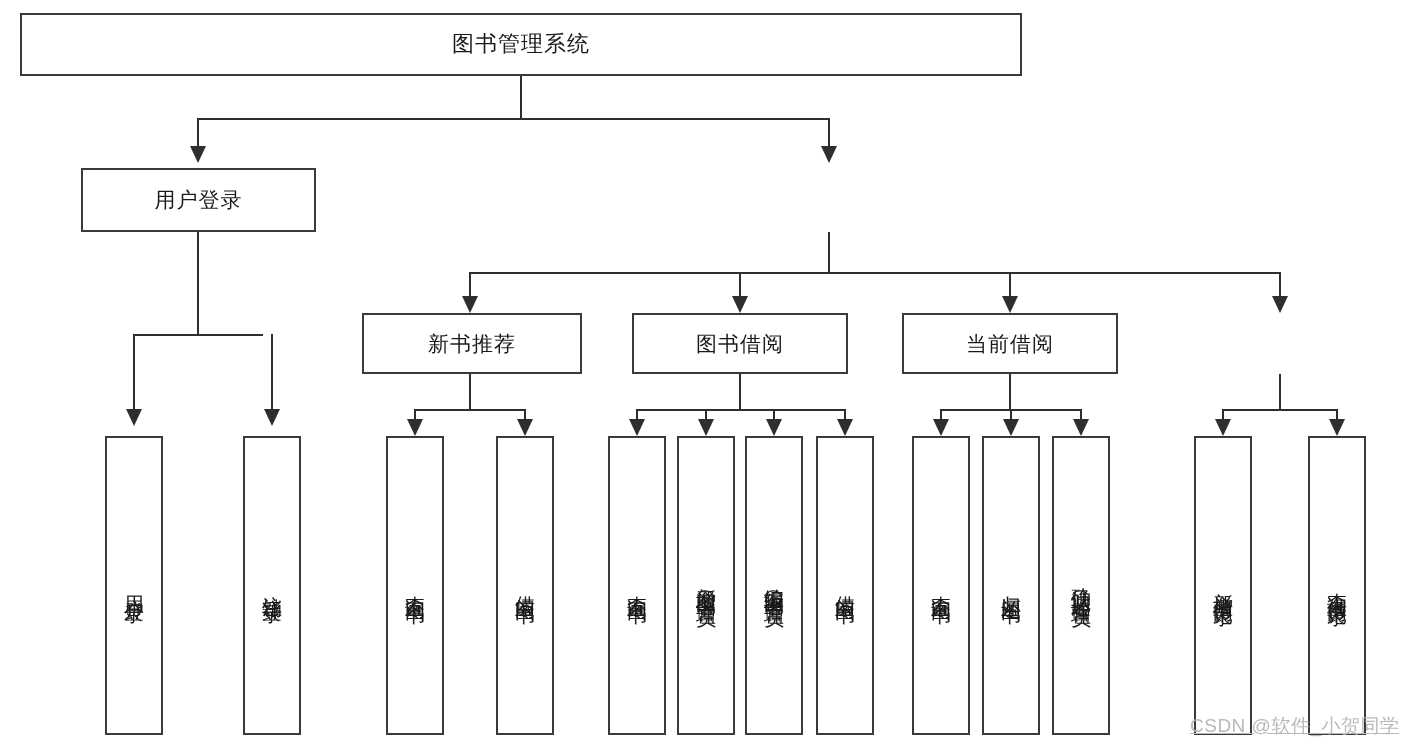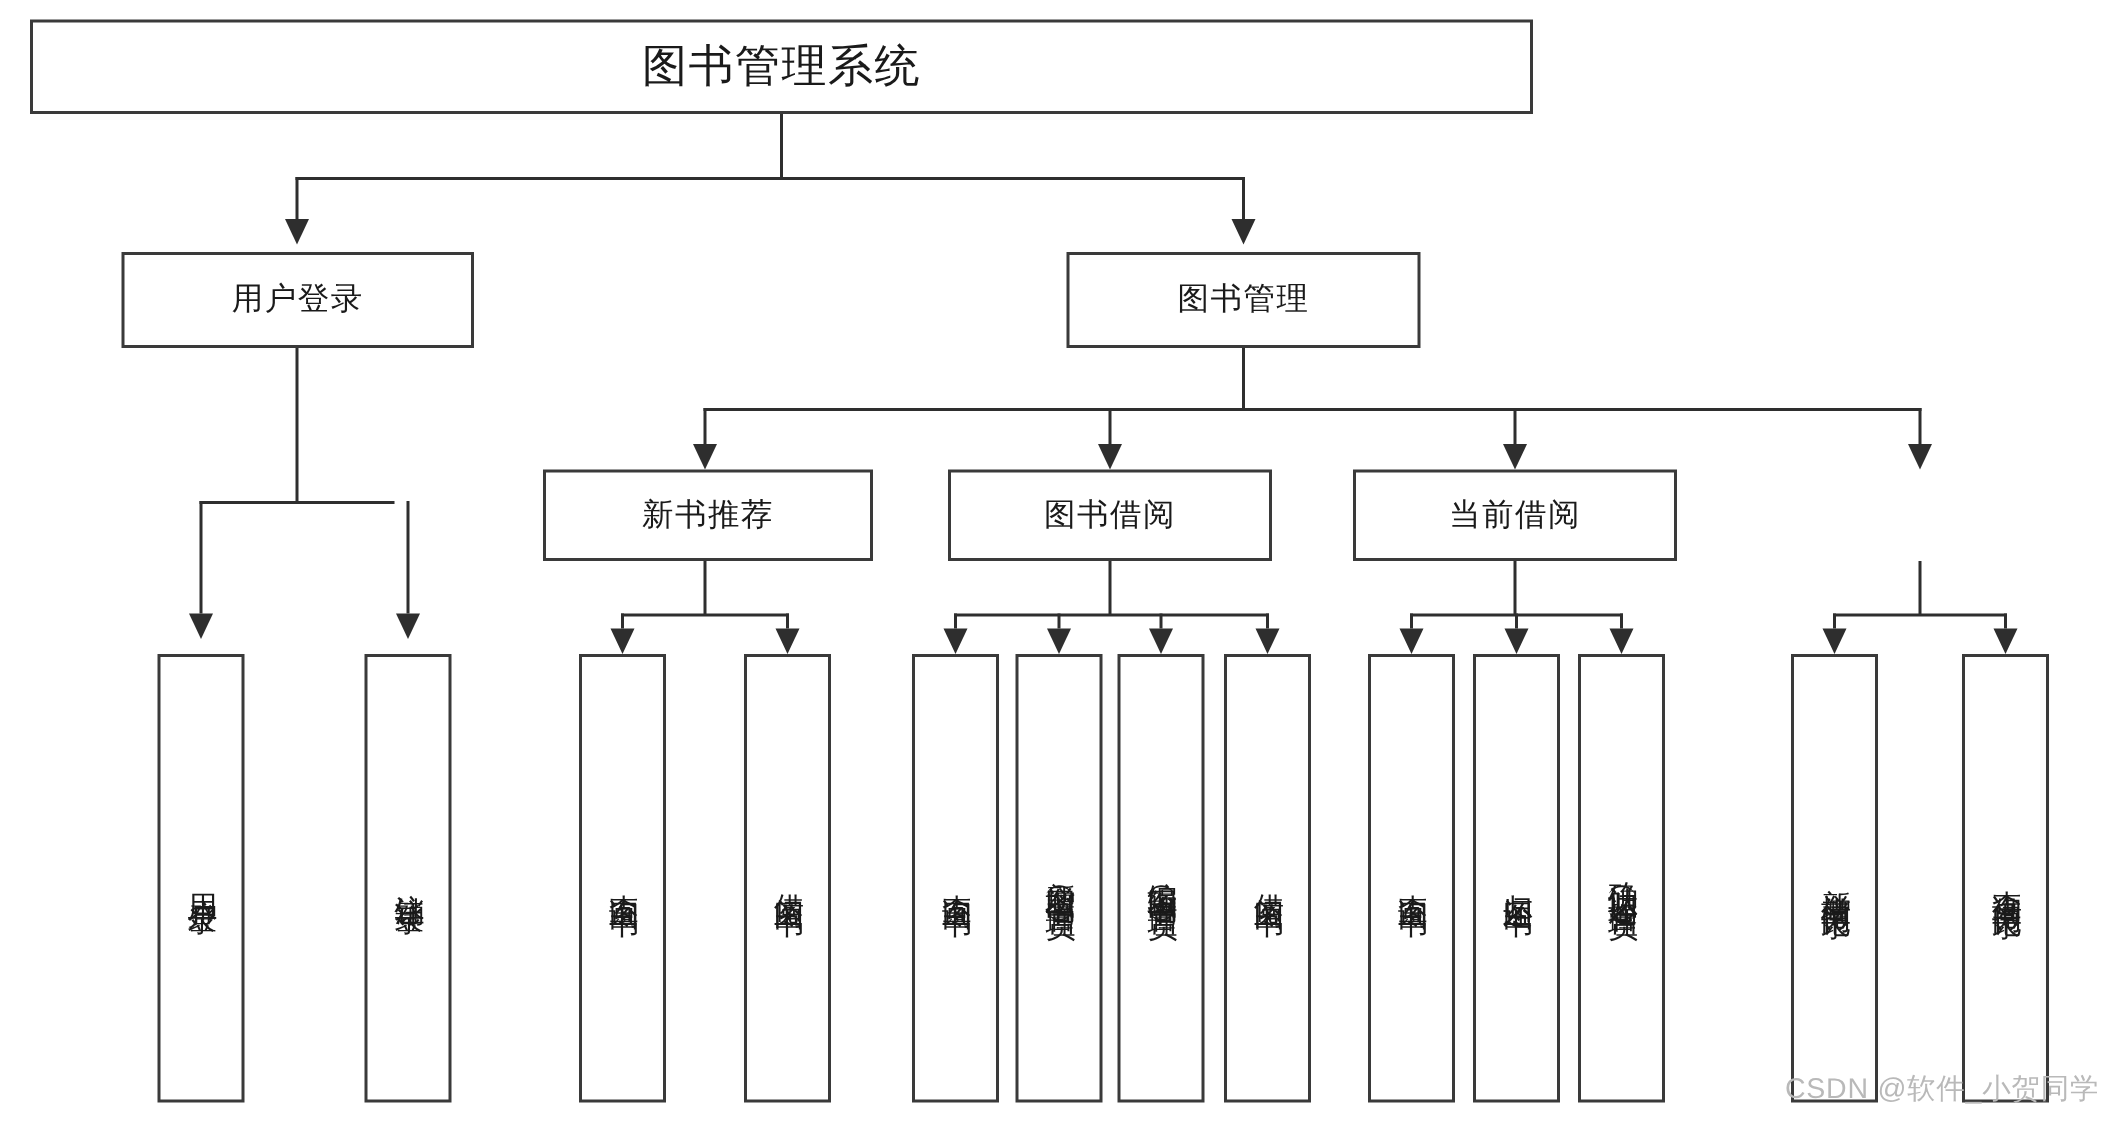--- a/index.html
+++ b/index.html
@@ -25,21 +25,21 @@
     display:flex;
     align-items:center;
     justify-content:center;
     text-align:center;
   }
   .node.h{
     font-size:21px;
     letter-spacing:1px;
     line-height:1.2;
   }
-  .node.root{ font-size:30px; }
+  .node.root{ font-size:22px; }
   
   .node.v{
     font-size:20px;
     letter-spacing:2px;
     line-height:1.05;
   }
   .node.v .vtext{
     writing-mode:vertical-rl;
     text-orientation:upright;
     white-space:nowrap;
@@ -80,23 +80,20 @@
 
   <div class="ln lh" style="left:197px;top:118px;width:633px;height:2px;"></div>
 
   <div class="ln lv" style="left:197px;top:118px;width:2px;height:28px;"></div>
   <div class="arrow" style="left:190px;top:146px;"></div>
   <div class="ln lv" style="left:828px;top:118px;width:2px;height:28px;"></div>
   <div class="arrow" style="left:821px;top:146px;"></div>
 
   <div class="node h" style="left:81px;top:168px;width:235px;height:64px;">
     <span>用户登录</span>
-  </div>
-  <div class="node h" style="left:711px;top:168px;width:236px;height:64px;">
-    <span>图书管理</span>
   </div>
 
   <div class="ln lv" style="left:197px;top:232px;width:2px;height:103px;"></div>
   <div class="ln lh" style="left:133px;top:334px;width:130px;height:2px;"></div>
   <div class="ln lv" style="left:133px;top:334px;width:2px;height:75px;"></div>
   <div class="arrow" style="left:126px;top:409px;"></div>
   <div class="ln lv" style="left:271px;top:334px;width:2px;height:75px;"></div>
   <div class="arrow" style="left:264px;top:409px;"></div>
 
   <div class="ln lv" style="left:828px;top:232px;width:2px;height:41px;"></div>
@@ -191,15 +188,15 @@
     <span class="vtext">确认归还（管理员）</span>
   </div>
 
   <div class="node v" style="left:1194px;top:436px;width:58px;height:299px;">
     <span class="vtext">新增借阅记录</span>
   </div>
   <div class="node v" style="left:1308px;top:436px;width:58px;height:299px;">
     <span class="vtext">查询借阅记录</span>
   </div>
 
-  <div id="watermark" style="left:1190px;top:713px;">CSDN @软件_小贺同学</div>
+  <div id="watermark" style="left:1190px;top:713px;text-decoration:underline;">CSDN @软件_小贺同学</div>
 
 </div>
 
 </body></html>

